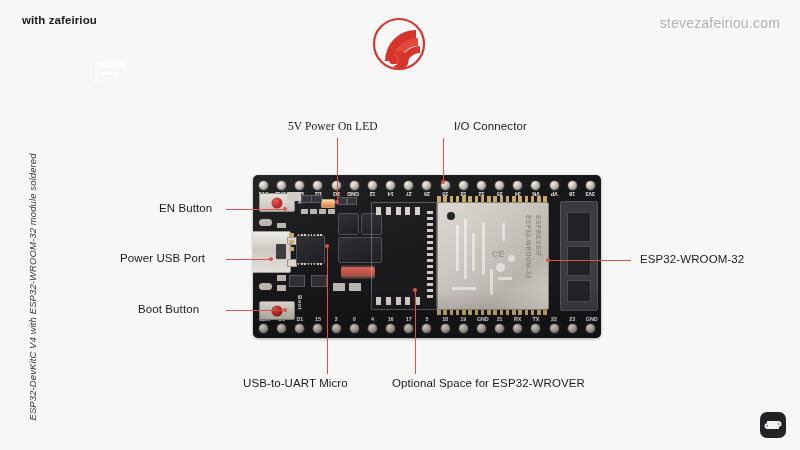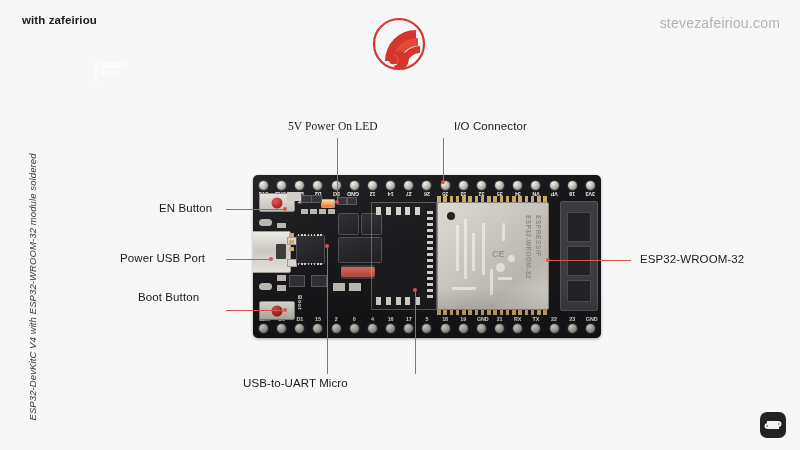--- a/index.html
+++ b/index.html
@@ -656,40 +656,41 @@
   </div>
 
   <div class="lbl" style="left:147px; top:202px;padding-left:12px;">EN Button</div>
   <div class="leader h" style="left:226px; top:209px; width:59px;"></div>
   <div class="dotend" style="left:283px; top:207px;"></div>
 
   <div class="lbl" style="left:120px; top:252px;">Power USB Port</div>
   <div class="leader h" style="left:226px; top:259px; width:45px;"></div>
   <div class="dotend" style="left:269px; top:257px;"></div>
 
-  <div class="lbl" style="left:138px; top:291px;">Boot Button</div>
+  <div class="lbl" style="left:138px; top:303px;">Boot Button</div>
   <div class="leader h" style="left:226px; top:310px; width:59px;"></div>
   <div class="dotend" style="left:283px; top:308px;"></div>
 
   <div class="lbl" style="left:288px; top:120px;font-family:Liberation Serif, serif;">5V Power On LED</div>
   <div class="leader v" style="left:337px; top:138px; height:66px;"></div>
   <div class="dotend" style="left:335px; top:200px;"></div>
 
   <div class="lbl" style="left:412px; top:120px;margin-left:42px;">I/O Connector</div>
   <div class="leader v" style="left:443px; top:138px; height:46px;"></div>
   <div class="dotend" style="left:441px; top:180px;"></div>
 
   <div class="lbl" style="left:640px; top:253px;">ESP32-WROOM-32</div>
   <div class="leader h" style="left:548px; top:260px; width:83px;"></div>
   <div class="dotend" style="left:546px; top:258px;"></div>
 
   <div class="lbl" style="left:243px; top:377px;">USB-to-UART Micro</div>
   <div class="leader v" style="left:327px; top:246px; height:128px;"></div>
   <div class="dotend" style="left:325px; top:244px;"></div>
 
+  <div class="lbl" style="left:392px; top:377px;">Optional Space for ESP32-WROVER</div>
   <div class="leader v" style="left:415px; top:290px; height:84px;"></div>
   <div class="dotend" style="left:413px; top:288px;"></div>
 
   <div class="footlogo">
     <svg width="18" height="14" viewBox="0 0 18 14" aria-hidden="true">
       <path d="M3 4 L14 4 Q16.5 4 16.5 6 Q16.5 8 14 8 L3.5 8" fill="none" stroke="#f2f2f2" stroke-width="2"></path>
       <path d="M15 10 L4 10 Q1.5 10 1.5 8 Q1.5 6 4 6 L14.5 6" fill="none" stroke="#f2f2f2" stroke-width="2"></path>
     </svg>
   </div>
 

